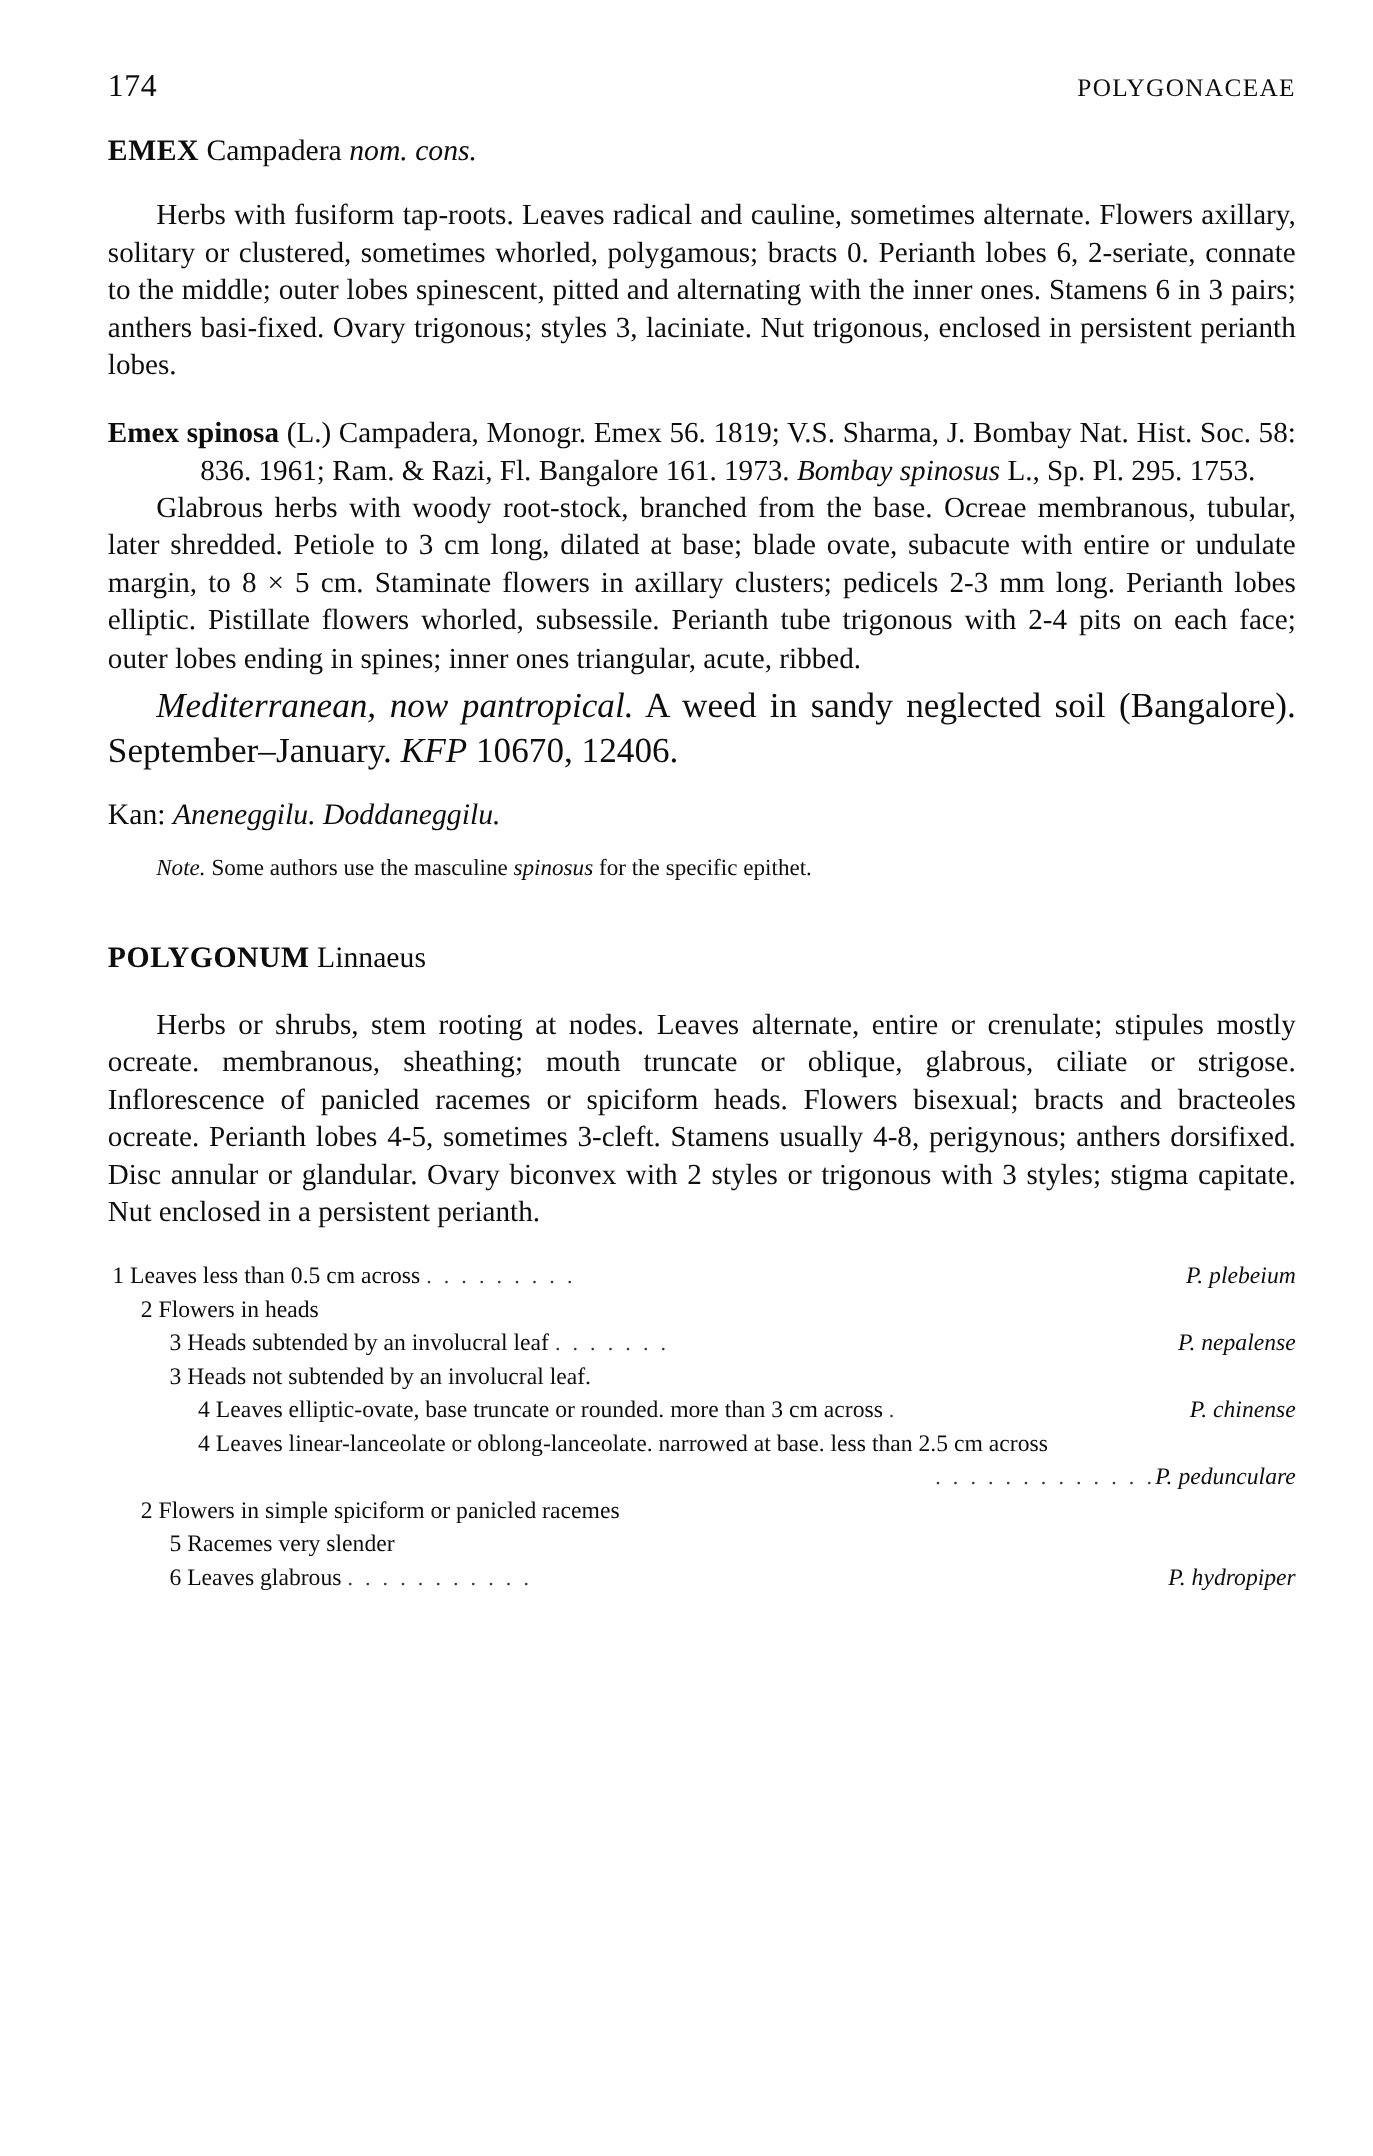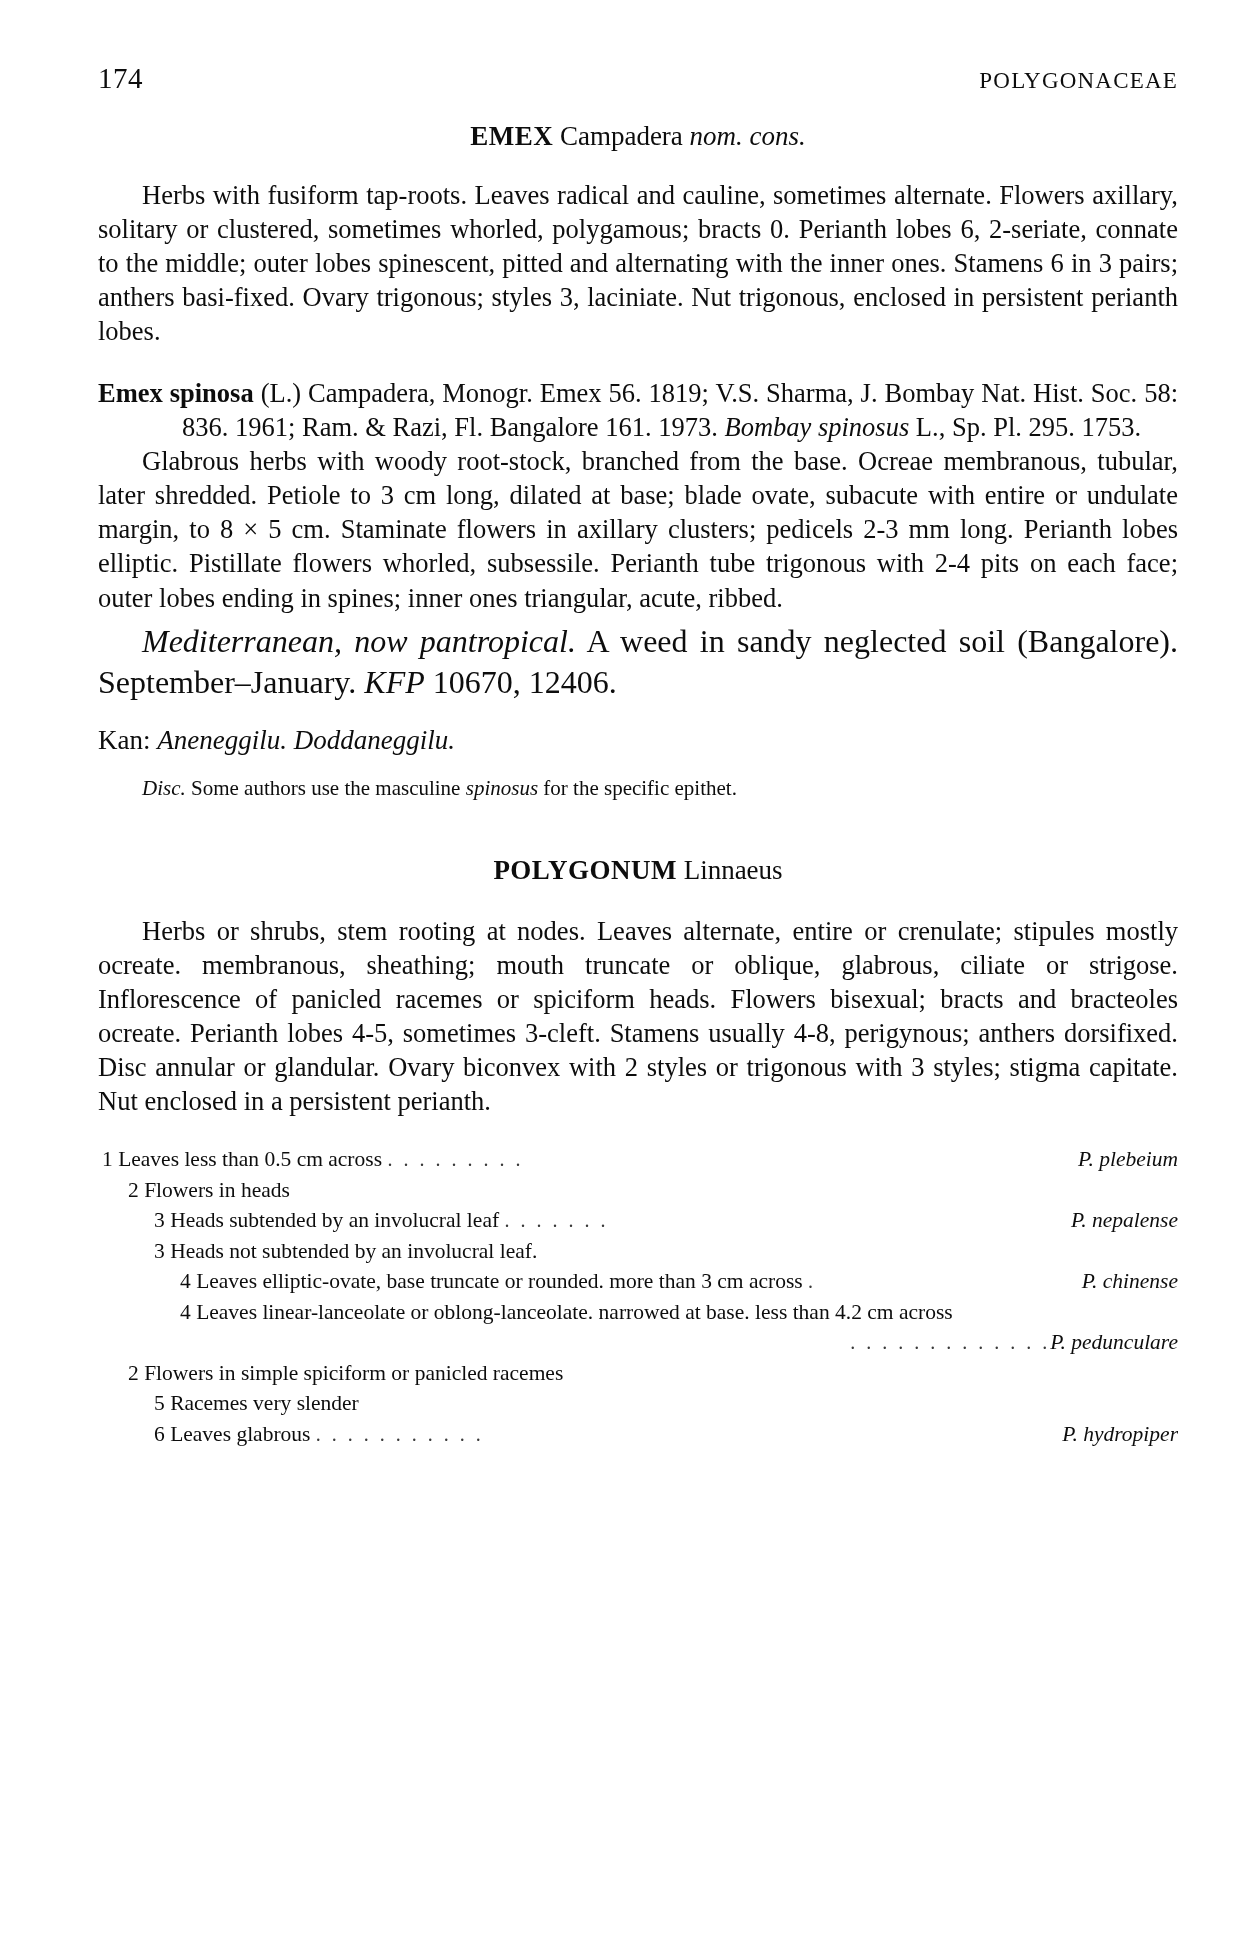--- a/index.html
+++ b/index.html
@@ -41,21 +41,20 @@
     font-size: 29px;
     letter-spacing: 0.5px;
   }
   .running-head {
     font-size: 23px;
     letter-spacing: 1.2px;
   }
 
   
   .genus-heading {
-    text-align: center;
     font-size: 27px;
     margin: 0 0 26px 0;
   }
   .genus-heading .genus-name {
     font-weight: bold;
     letter-spacing: 0.5px;
   }
   .genus-heading .authority {
     font-weight: normal;
   }
@@ -193,21 +192,21 @@
         <span class="ital">Mediterranean, now pantropical.</span>
         <span>A weed in sandy neglected soil (Bangalore). September–January.</span>
         <span class="ital">KFP</span>
         <span>10670, 12406.</span>
       </p>
       <p class="vernacular">
         <span>Kan:</span>
         <span class="ital">Aneneggilu. Doddaneggilu.</span>
       </p>
       <p class="note">
-        <span class="ital">Disc.</span>
+        <span class="ital">Note.</span>
         <span>Some authors use the masculine</span>
         <span class="ital">spinosus</span>
         <span>for the specific epithet.</span>
       </p>
     </div>
 
     <div class="genus-heading second">
       <span class="genus-name">POLYGONUM</span>
       <span class="authority">Linnaeus</span>
     </div>
@@ -243,21 +242,21 @@
 
       <div class="key-line indent-4">
         <span class="taxon">P. chinense</span>
         <span class="lead">4</span>
         <span class="lead">Leaves elliptic-ovate, base truncate or rounded. more than 3 cm across</span>
         <span class="dots">.</span>
       </div>
 
       <div class="key-line indent-4">
         <span class="lead">4</span>
-        <span class="lead">Leaves linear-lanceolate or oblong-lanceolate. narrowed at base. less than 4.2 cm across</span>
+        <span class="lead">Leaves linear-lanceolate or oblong-lanceolate. narrowed at base. less than 2.5 cm across</span>
       </div>
 
       <div class="key-line cont">
         <span class="taxon">P. pedunculare</span>
         <span class="dots">.    .   .  .   .          .  .  .          .  .  .   .  .</span>
       </div>
 
       <div class="key-line indent-2">
         <span class="lead">2</span>
         <span class="lead">Flowers in simple spiciform or panicled racemes</span>

